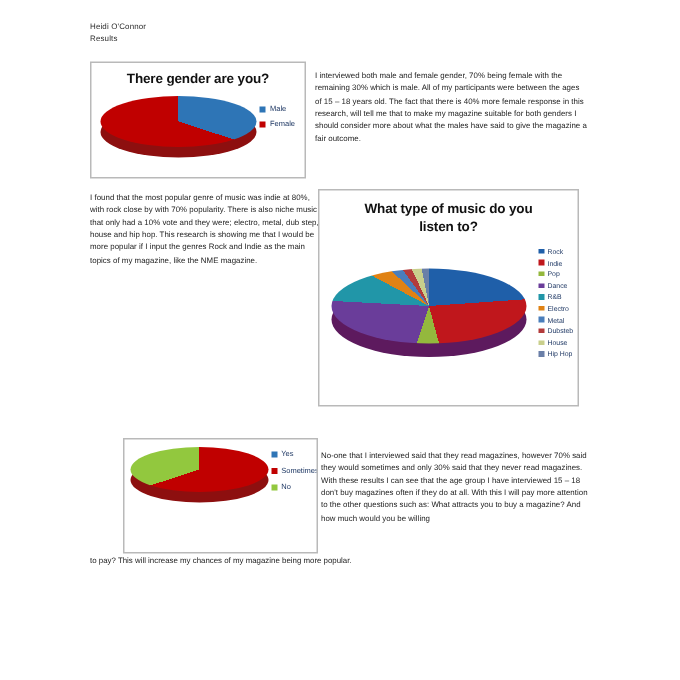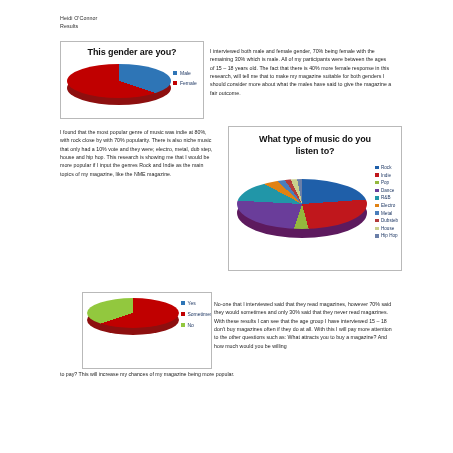--- a/index.html
+++ b/index.html
@@ -107,21 +107,21 @@
 <body>
 
 <div class="page">
 
   <div class="doc-header">
     <div>Heidi O'Connor</div>
     <div>Results</div>
   </div>
 
   <div class="chart-box" style="left:60px; top:41px; width:144px; height:78px;">
-    <div class="chart-title" style="font-size:9px; line-height:11px; padding:5px 18px 0 18px;">This gender are you?</div>
+    <div class="chart-title" style="font-size:9px; line-height:11px; padding:5px 18px 0 18px;">There gender are you?</div>
     <div class="chart-body" style="height:50px;">
 
       <div class="pie-wrap" style="left:6px; top:6px; width:104px; height:38px;">
         <div class="pie-side" style="top:7px; height:34px;
                     background:#8d0f0f;
                     box-shadow:0 0 0 0 transparent;"></div>
         <div class="pie-top" style="height:34px;
                     background:
                       conic-gradient(from 0deg,
                         #2e75b6 0deg 108deg,
@@ -138,21 +138,21 @@
           <span class="legend-label" style="font-size:5px;">Female</span>
         </div>
       </div>
     </div>
   </div>
 
   <div class="para" style="left:210px; top:47px; width:182px;">I interviewed both male and female gender, 70% being female with the remaining 30% which is male. All of my participants were between the ages of 15 – 18 years old. The fact that there is 40% more female response in this research, will tell me that to make my magazine suitable for both genders I should consider more about what the males have said to give the magazine a fair outcome.</div>
 
   <div class="para" style="left:60px; top:128px; width:155px;">I found that the most popular genre of music was indie at 80%, with rock close by with 70% popularity. There is also niche music that only had a 10% vote and they were; electro, metal, dub step, house and hip hop. This research is showing me that I would be more popular if I input the genres Rock and Indie as the main topics of my magazine, like the NME magazine.</div>
 
-  <div class="chart-box" style="left:228px; top:126px; width:174px; height:145px;">
+  <div class="chart-box" style="left:212px; top:126px; width:174px; height:145px;">
     <div class="chart-title" style="font-size:9px; line-height:11.5px; padding:7px 18px 0 18px;">What type of music do you listen to?</div>
     <div class="chart-body" style="height:110px;">
       <div class="pie-wrap" style="left:8px; top:22px; width:130px; height:62px;">
         <div class="pie-side" style="top:9px; height:50px; background:#5d1a5e;"></div>
         <div class="pie-top" style="height:50px;
                     background:
                       conic-gradient(from 0deg,
                         #1f5fa9   0deg  86deg,
                         #c0171c  86deg 165deg,
                         #94b83d 165deg 198deg,

